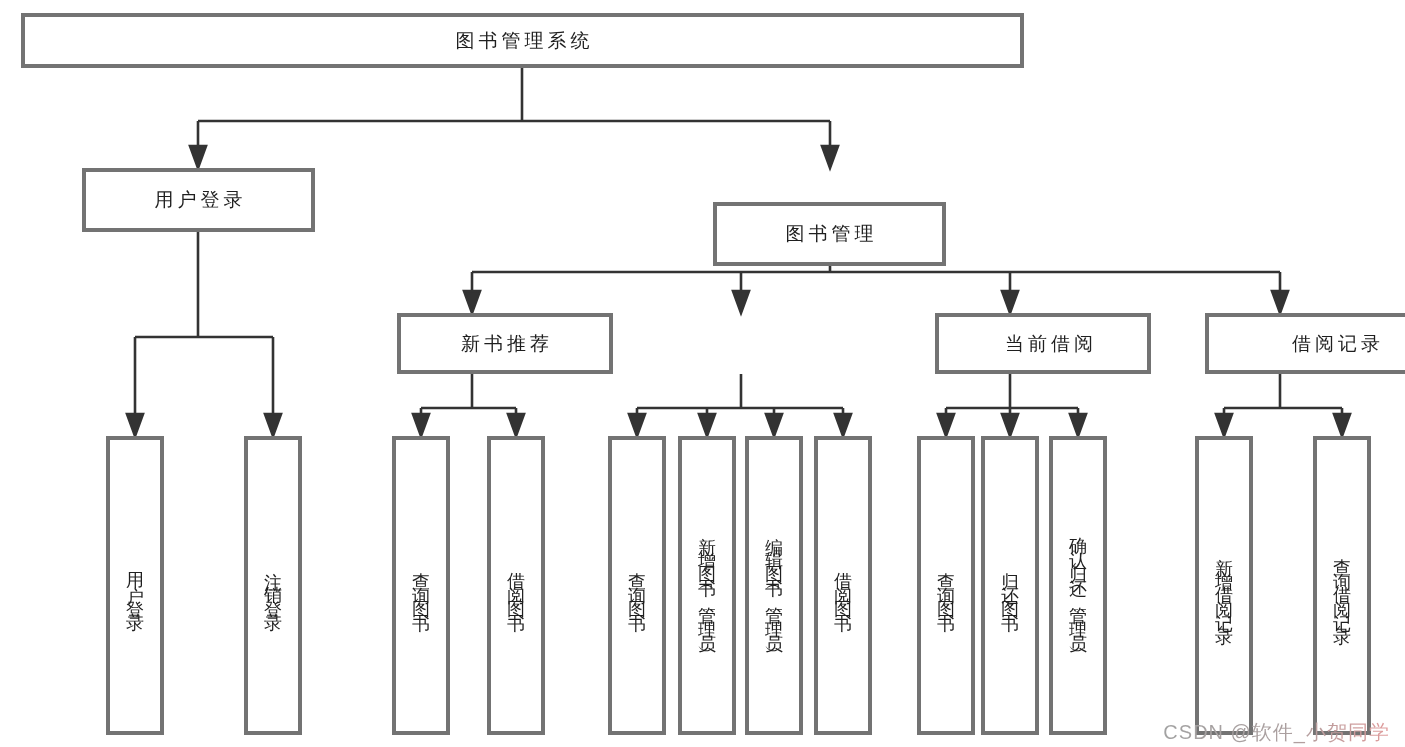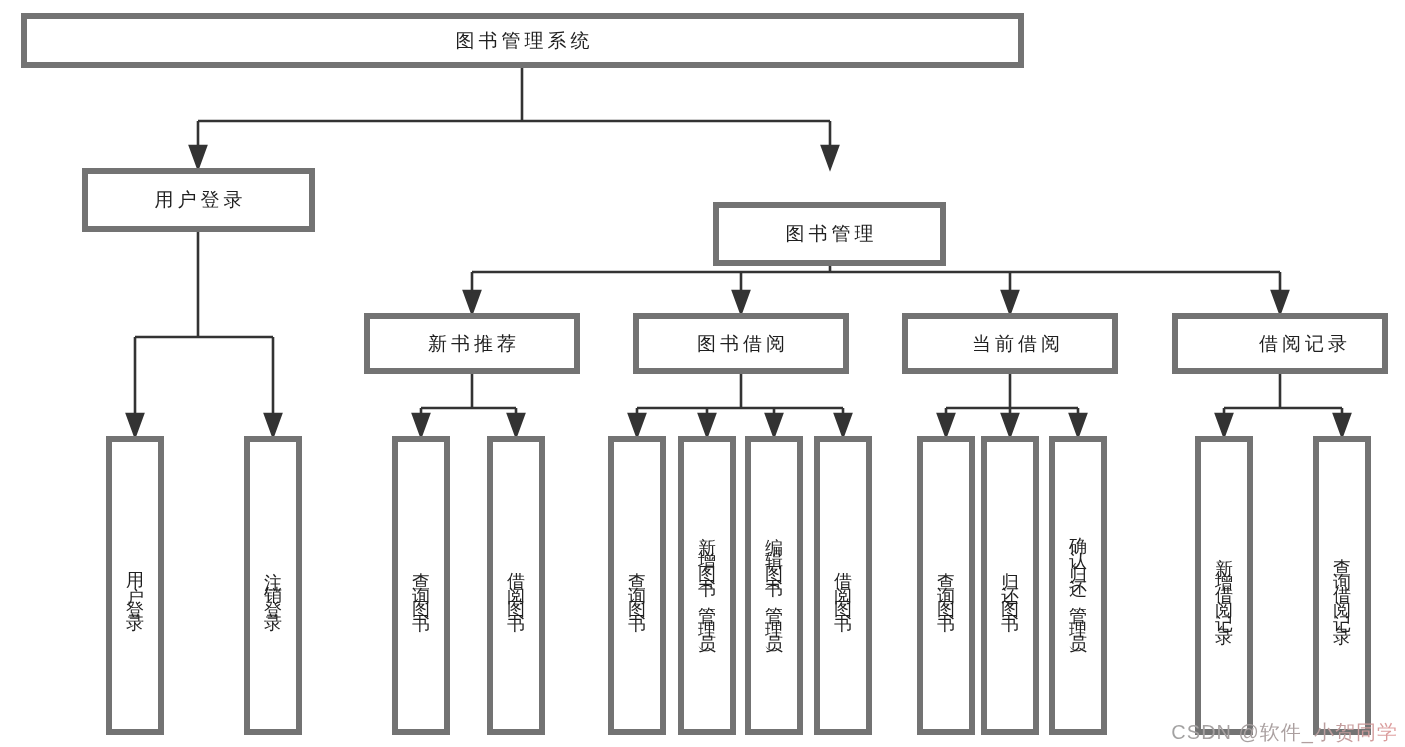--- a/index.html
+++ b/index.html
@@ -7,43 +7,43 @@
     position:relative;
     width:1405px;height:747px;
     background:#ffffff;
     font-family:"Liberation Sans","DejaVu Sans",sans-serif;
     overflow:hidden;
   }
   #wires{position:absolute;left:0;top:0;width:1405px;height:747px;}
   .box{
     position:absolute;
     box-sizing:border-box;
-    border:6px solid #737373;
+    border:4px solid #737373;
     background:#ffffff;
     display:flex;
     align-items:center;
     justify-content:center;
     color:#1f1f1f;
   }
   .hbox{font-size:19px;letter-spacing:4px;text-indent:4px;}
   .root{left:21px;top:13px;width:1003px;height:55px;}
   .lvl2{top:168px;width:233px;height:64px;}
-  .lvl3{top:313px;width:216px;height:61px;}
+  .lvl3{top:313px;width:216px;height:61px;margin-left:33px;}
   .leaf{top:436px;width:58px;height:299px;}
   .vtext{
     writing-mode:vertical-rl;
     text-orientation:mixed;
     font-size:18px;
     letter-spacing:14px;
     color:#1f1f1f;
     white-space:nowrap;
   }
   .watermark{
     position:absolute;
-    right:7px;bottom:1px;
+    right:15px;bottom:1px;
     font-size:20px;
     letter-spacing:1px;
     background:linear-gradient(90deg,#a2a2a2 0%,#ab9f9f 55%,#e09b9b 100%);
     -webkit-background-clip:text;
     background-clip:text;
     color:transparent;
     z-index:5;
   }
 </style>
 </head>
@@ -136,23 +136,20 @@
   <div class="box lvl2 hbox" style="left:82px;">
     <span>用户登录</span>
   </div>
   <div class="box lvl2 hbox" style="left:713px;margin-top:34px;">
     <span>图书管理</span>
   </div>
 
   <div class="box lvl3 hbox" style="left:364px;">
     <span>新书推荐</span>
   </div>
-  <div class="box lvl3 hbox" style="left:633px;">
-    <span>图书借阅</span>
-  </div>
   <div class="box lvl3 hbox" style="left:902px;padding-left:12px;">
     <span>当前借阅</span>
   </div>
   <div class="box lvl3 hbox" style="left:1172px;padding-left:46px;">
     <span>借阅记录</span>
   </div>
 
   <div class="box leaf" style="left:106px;">
     <span class="vtext">用户登录</span>
   </div>

